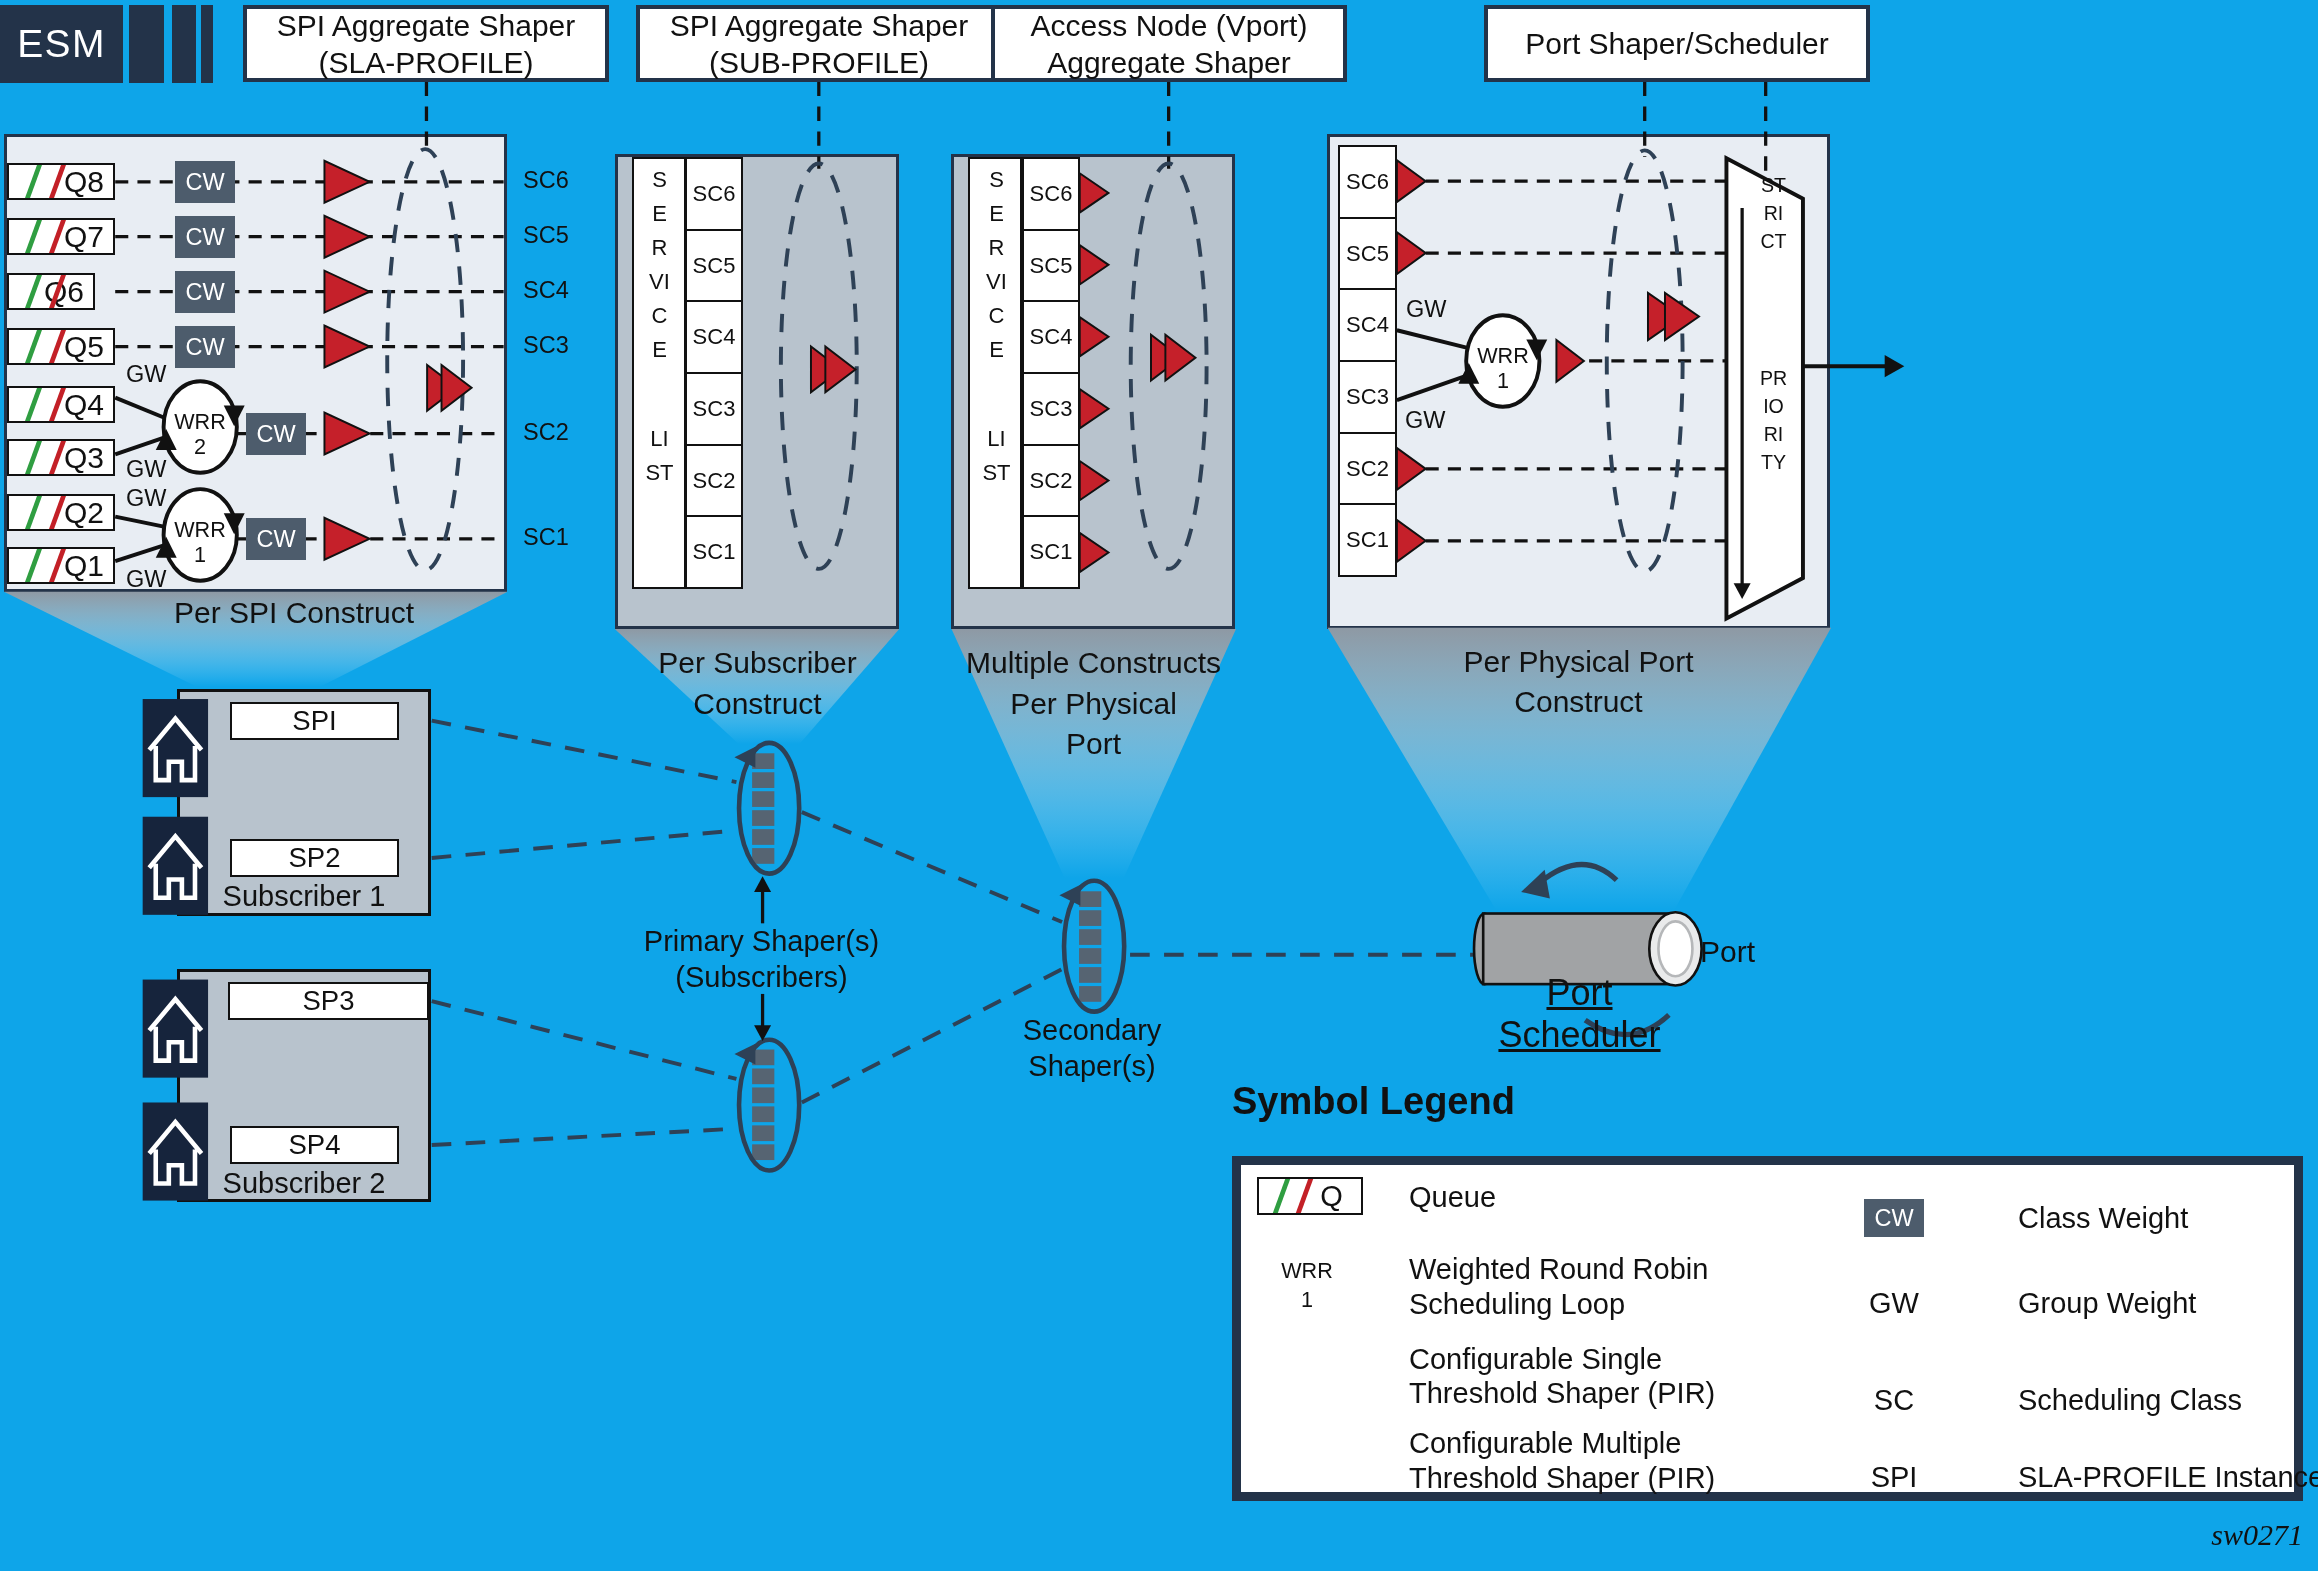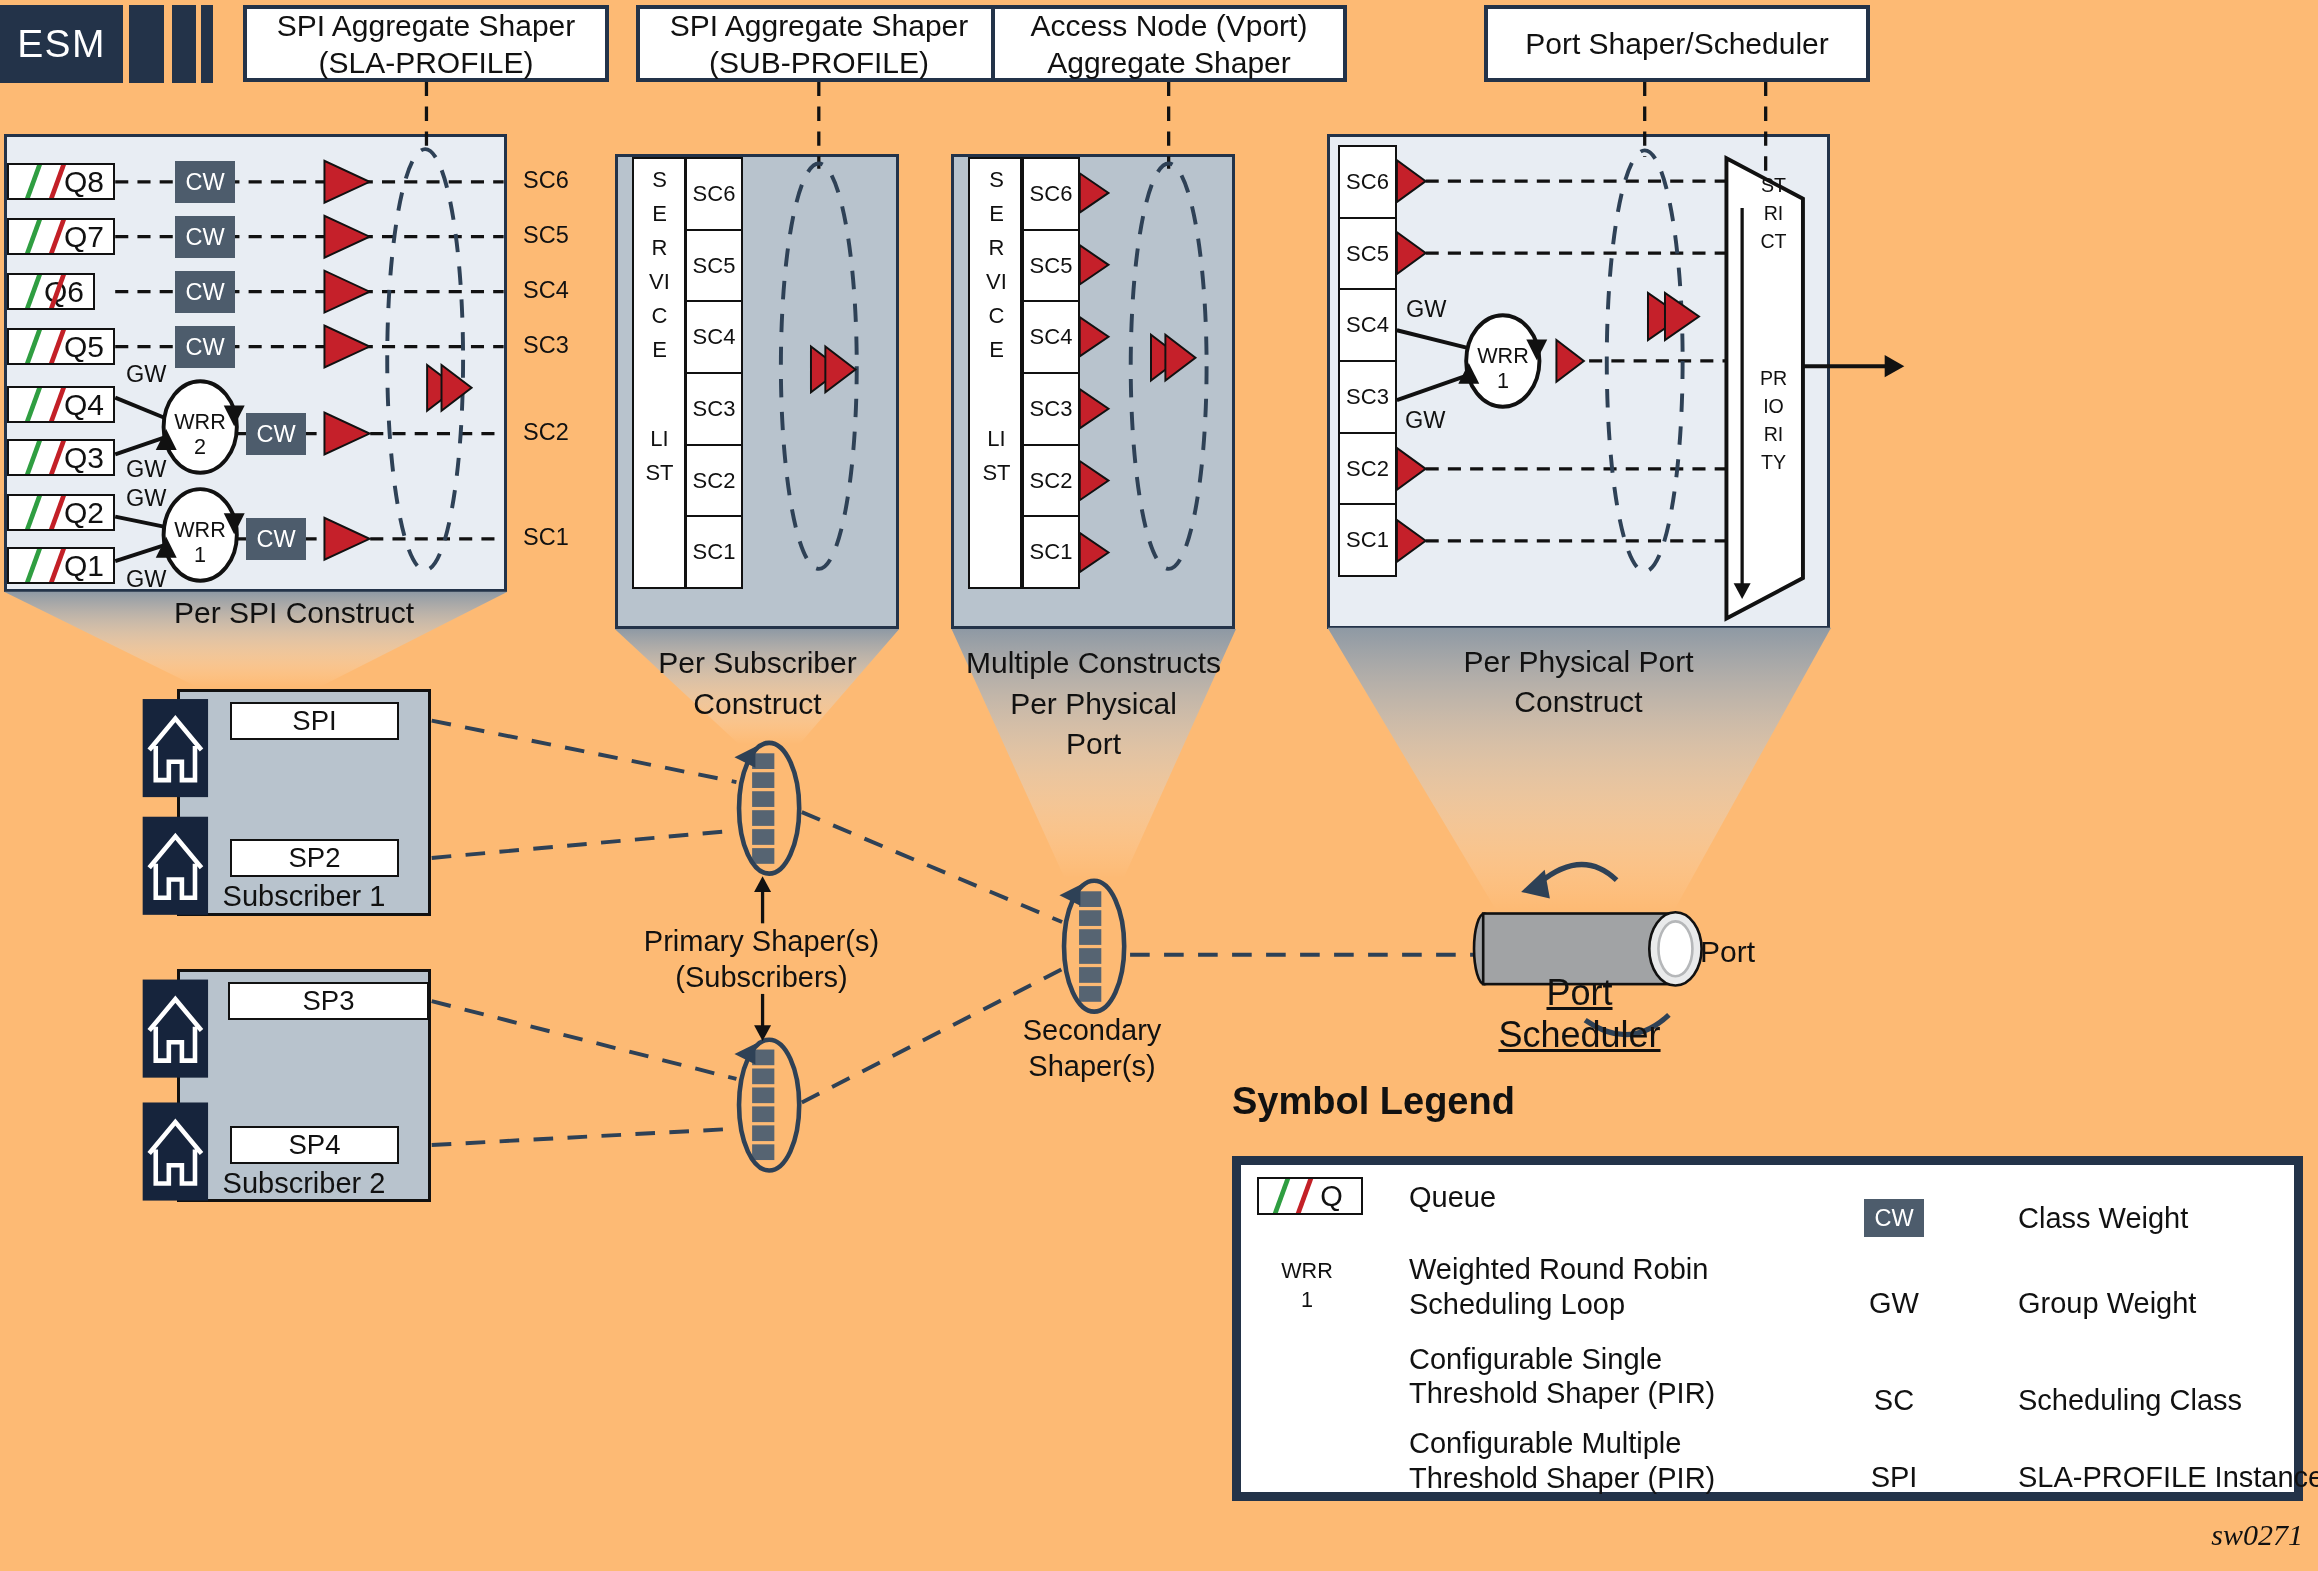--- a/index.html
+++ b/index.html
@@ -1,16 +1,16 @@
 <!DOCTYPE html>
 <html style="font-size:10.5px"><head>
 <meta charset="utf-8">
 <style>
   html,body{margin:0;padding:0;background:#fff;}
-  #canvas{position:relative;width:2319px;height:1572px;background:#fdba74;overflow:hidden;
+  #canvas{position:relative;width:2319px;height:1572px;background:#0ea5e9;overflow:hidden;
           font-family:"Liberation Sans",sans-serif;color:#111;}
   .abs{position:absolute;box-sizing:border-box;}
   .navy{background:#233349;}
   .titlebox{background:#fff;border:4.6px solid #233349;display:flex;flex-direction:column;
             align-items:center;justify-content:center;font-size:30px;line-height:37px;text-align:center;}
   .construct{border:3.9px solid #233349;}
   .c-light{background:#e8edf3;}
   .c-gray{background:#b8c3cd;}
   .qbox{background:#fff;border:2.6px solid #111;display:flex;align-items:center;
         justify-content:flex-end;padding-right:9.2px;font-size:30px;overflow:hidden;}

